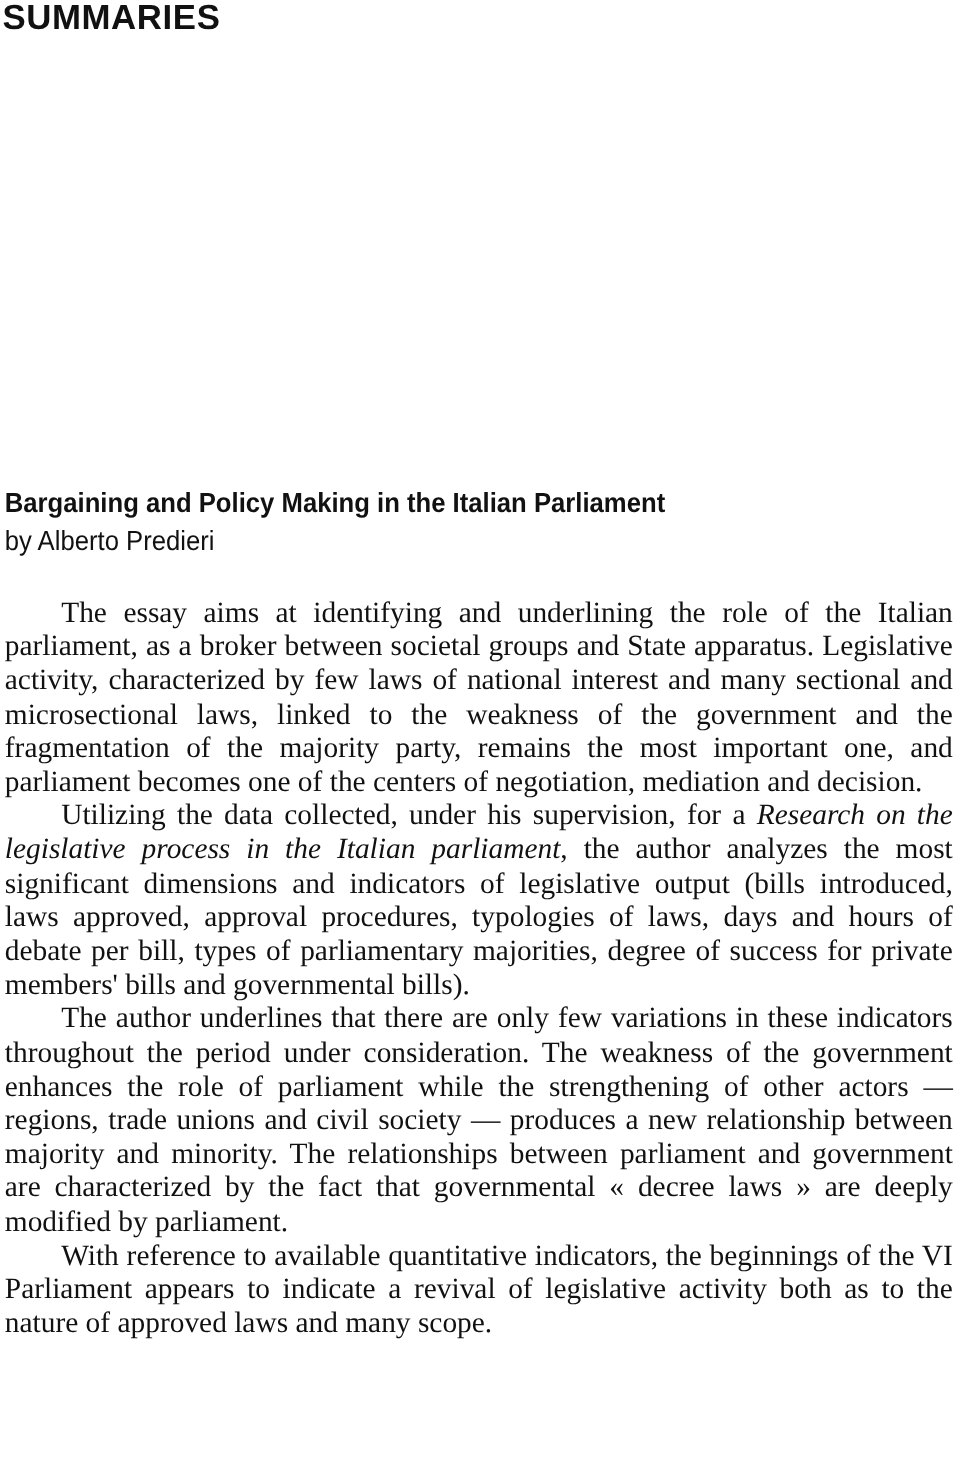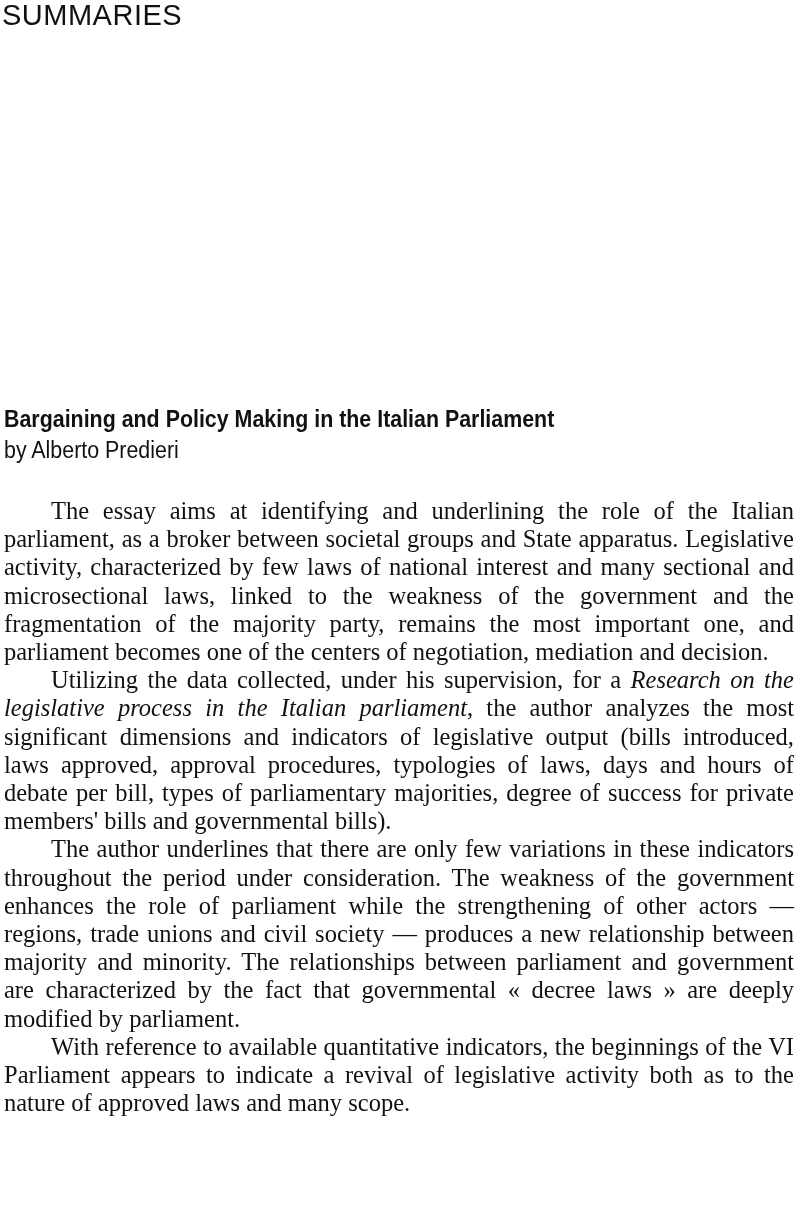--- a/index.html
+++ b/index.html
@@ -1,19 +1,19 @@
 <!DOCTYPE html>
 <html><head>
   <meta charset="utf-8">
   <style>
     html, body { margin: 0; padding: 0; background: #ffffff; }
     body { width: 800px; height: 1216px; position: relative; overflow: hidden; color: #111; }
     .section-heading {
       position: absolute; left: 2px; top: 0px;
-      font-family: "Liberation Sans", sans-serif; font-weight: normal;
+      font-family: "Liberation Sans", sans-serif; font-weight: bold;
       font-size: 29px; letter-spacing: 0.5px; line-height: 30px; margin: 0;
     }
     .article-title {
       position: absolute; left: 4px; top: 405px;
       font-family: "Liberation Sans", sans-serif; font-weight: bold;
       font-size: 23px; line-height: 28px; margin: 0; transform: scaleX(0.93); transform-origin: left;
       white-space: nowrap;
     }
     .byline {
       position: absolute; left: 4px; top: 436px;

